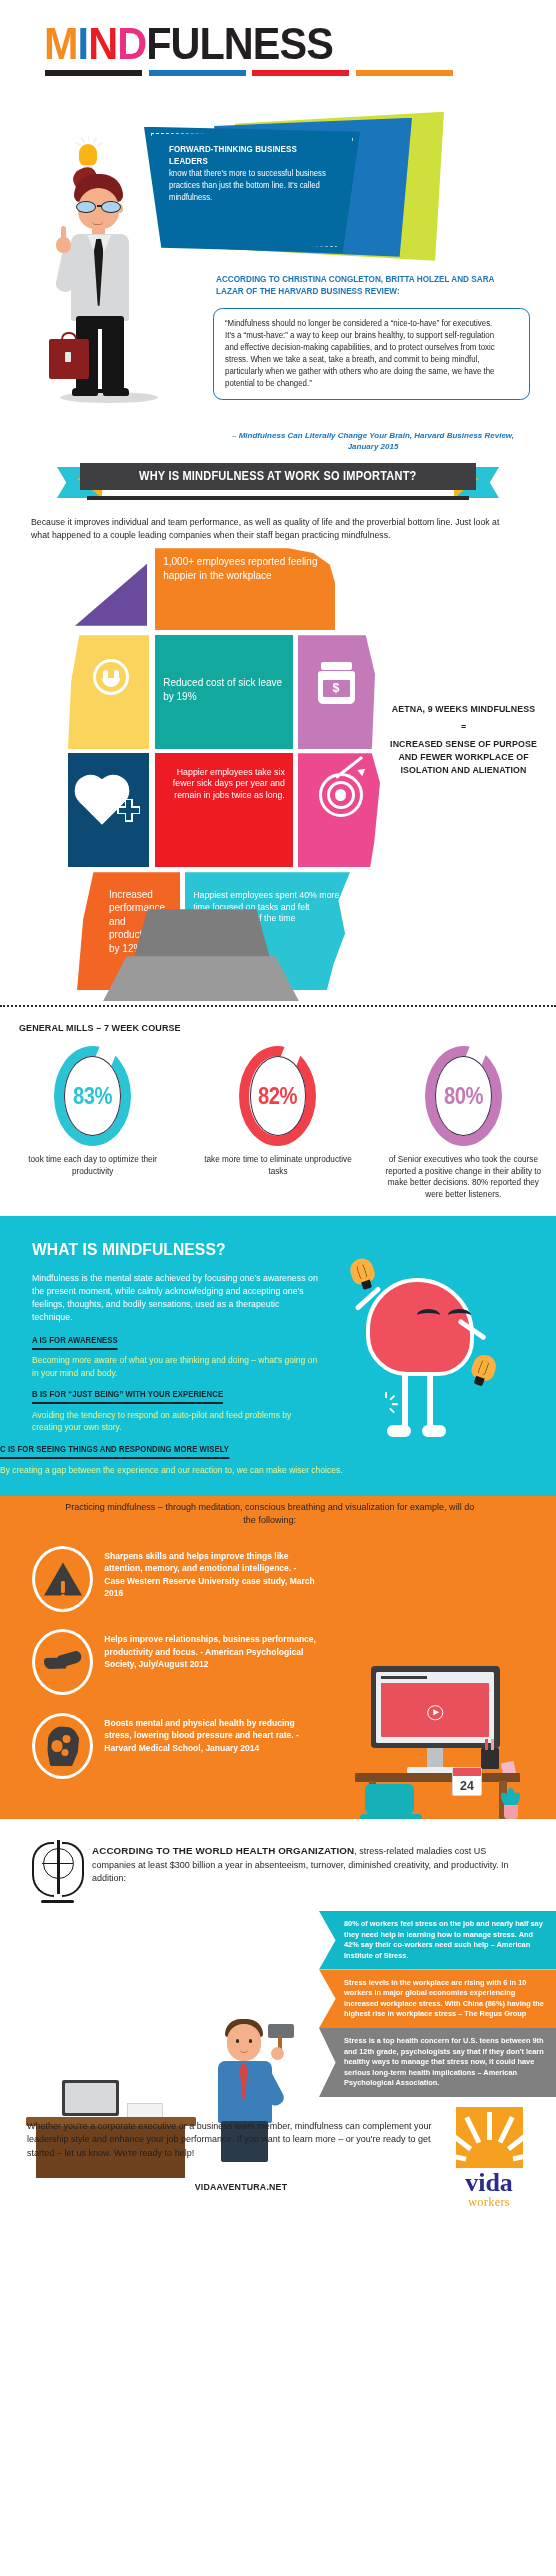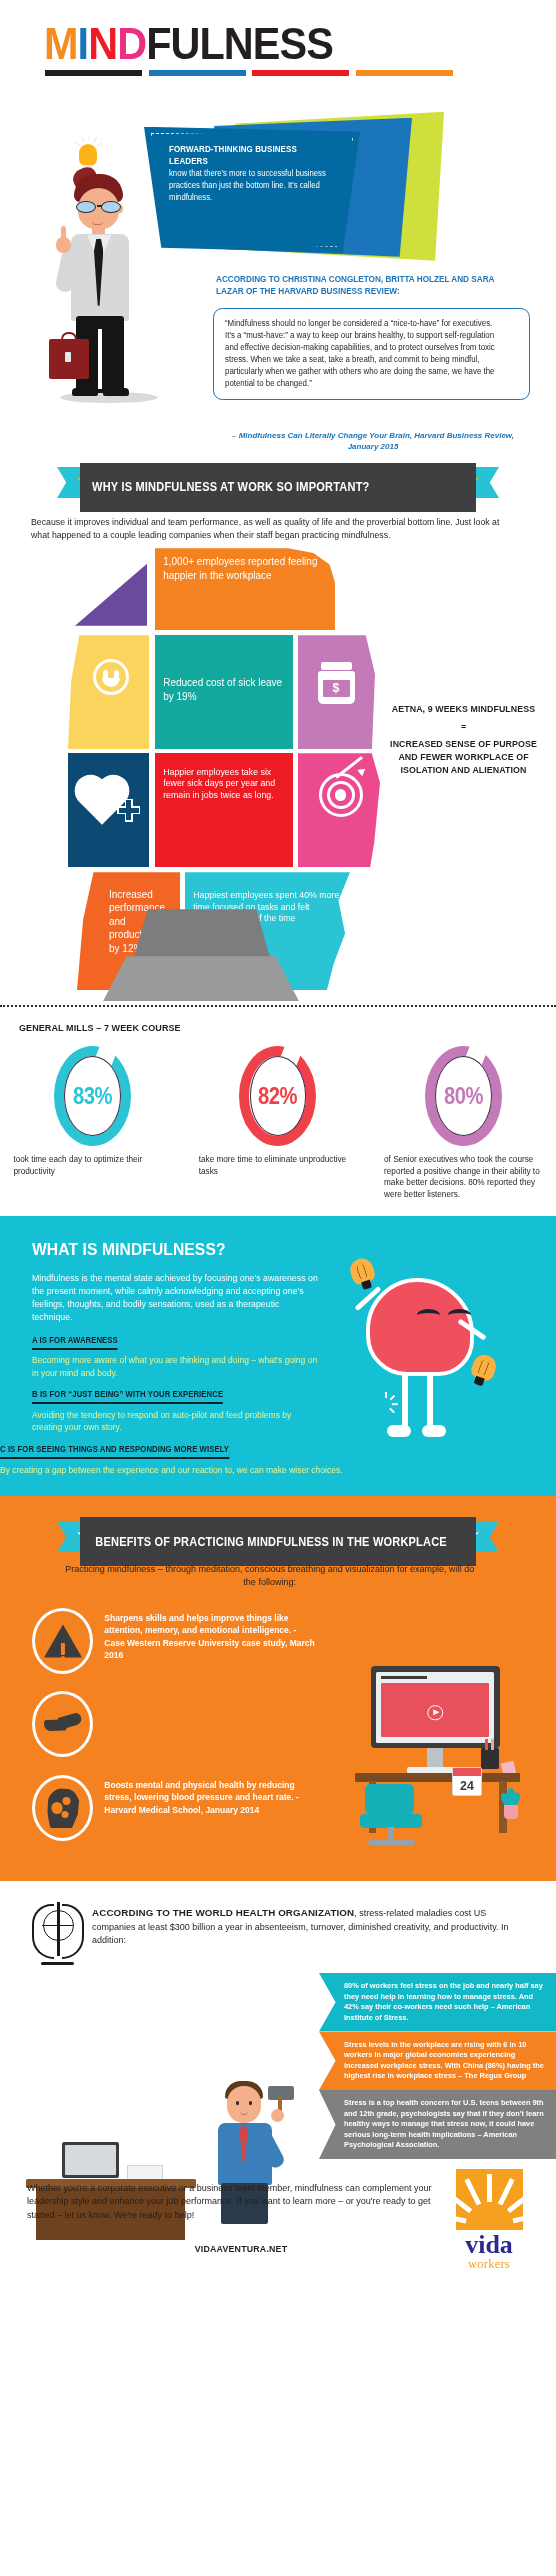--- a/index.html
+++ b/index.html
@@ -168,22 +168,22 @@
   .banner-tail {
     position: absolute; top: 7.2px; width: 42px; height: 31px; background: #27c2d6;
   }
   .banner-tail.left  { left: 57px;  clip-path: polygon(0 0, 100% 0, 100% 100%, 0 100%, 22% 50%); }
   .banner-tail.right { right: 57px; clip-path: polygon(0 0, 100% 0, 78% 50%, 100% 100%, 0 100%); }
   .banner-fold-l { position: absolute; left: 77px; top: 18.5px; width: 25px; height: 19.6px;
     background: #f9b31b; clip-path: polygon(0 0, 100% 0, 100% 100%); }
   .banner-fold-r { position: absolute; right: 77px; top: 18.5px; width: 25px; height: 19.6px;
     background: #f9b31b; clip-path: polygon(0 0, 100% 0, 0 100%); }
   .banner-bar {
-    position: absolute; left: 80px; right: 80px; top: 3.1px; height: 49px;
-    background: #3f3f41; display: flex; align-items: center; justify-content: flex-start;
+    position: absolute; left: 80px; right: 80px; top: 3.1px; height: 27px;
+    background: #3f3f41; display: flex; align-items: center; justify-content: center;
   }
   .banner-bar span {
     color: #ffffff; font-weight: 800; font-size: 12px; letter-spacing: 0.2px;
     font-family: "Liberation Sans Narrow", "Liberation Sans", sans-serif;
     transform: scaleX(.92);
   }
   .banner-shadow { position: absolute; left: 87px; right: 87px; top: 36px; height: 4.6px; background: #2b2b2d; }
 
   .intro-text {
     padding: 7.2px 32px 0 32px; font-size: 9px; line-height: 1.5;
@@ -280,21 +280,21 @@
   .dots { border-top: 2.6px dotted #2b2b2b; margin: 4.1px 0 0 0; width: 556px; }
 
   
   .gm { padding: 14.4px 0 15.5px 0; }
   .gm-title {
     padding-left: 20.6px; font-weight: 800; font-size: 9.8px; letter-spacing: 0.1px;
     font-family: "Liberation Sans Narrow", "Liberation Sans", sans-serif;
     transform: scaleX(.92); transform-origin: left;
   }
   .gm-row { display: flex; margin-top: 13.4px; }
-  .gm-col { flex: 1; text-align: left; padding: 0 13.4px; }
+  .gm-col { flex: 1; text-align: center; padding: 0 13.4px; }
   .donut { position: relative; width: 77px; height: 100px; margin: 0 auto; }
   .donut .arc {
     position: absolute; inset: 0; border-radius: 50% / 50%;
     border: 10.3px solid currentColor;
   }
   .donut .gap {
     position: absolute; left: 50%; top: -2.1px; width: 17.5px; height: 21.6px;
     background: #ffffff; transform: translateX(-1px) rotate(22deg); transform-origin: bottom left;
   }
   .donut .inner {
@@ -671,21 +671,21 @@
       <div class="heartplus">
         <div class="h"></div>
         <div class="plus-v"></div>
           <div class="plus-h"></div>
         <div class="plus-mask-v"></div>
           <div class="plus-mask-h"></div>
       </div>
     </div>
 
     <div class="cell c-red">
-      <div class="txt" style="padding-top:13.4px;text-align:left;font-size:8.8px">Happier employees take six fewer sick days per year and remain in jobs twice as long.</div>
+      <div class="txt" style="padding-top:13.4px;text-align:right;font-size:8.8px">Happier employees take six fewer sick days per year and remain in jobs twice as long.</div>
     </div>
 
     <div class="cell c-pink">
       <div class="target">
         <div class="ring r1"></div>
           <div class="ring r2"></div>
           <div class="ring r3"></div>
         <div class="arrow"></div>
           <div class="head"></div>
       </div>
@@ -793,30 +793,20 @@
       </div>
     </div>
 
     <div class="abc wide" style="">
       <h3>C IS FOR SEEING THINGS AND RESPONDING MORE WISELY</h3>
       <p>By creating a gap between the experience and our reaction to, we can make wiser choices.</p>
     </div>
   </div>
 
   <div class="orange">
-    <div class="banner-wrap">
-      <div class="banner-tail left"></div>
-      <div class="banner-tail right"></div>
-      <div class="banner-fold-l"></div>
-      <div class="banner-fold-r"></div>
-      <div class="banner-shadow"></div>
-      <div class="banner-bar">
-        <span>BENEFITS OF PRACTICING MINDFULNESS IN THE WORKPLACE</span>
-      </div>
-    </div>
 
     <div class="intro-text">Practicing mindfulness – through meditation, conscious breathing and visualization for example, will do the following:</div>
 
     <div class="desk">
       <div class="monitor">
         <div class="screen">
             <div class="bar"></div>
             <div class="vid">
               <div class="play"></div>
             </div>
@@ -861,20 +851,21 @@
       </div>
 
       <div class="bene-row">
         <div class="bene-ico">
           <div class="shake">
               <div class="p1"></div>
               <div class="p2"></div>
               <div class="f"></div>
             </div>
         </div>
+        <div class="bene-txt">Helps improve relationships, business performance, productivity and focus. - American Psychological Society, July/August 2012</div>
       </div>
 
       <div class="bene-row">
         <div class="bene-ico">
           <div class="headgear">
             <div class="hd"></div>
             <div class="gear g1"></div>
               <div class="gear g2"></div>
               <div class="gear g3"></div>
           </div>

